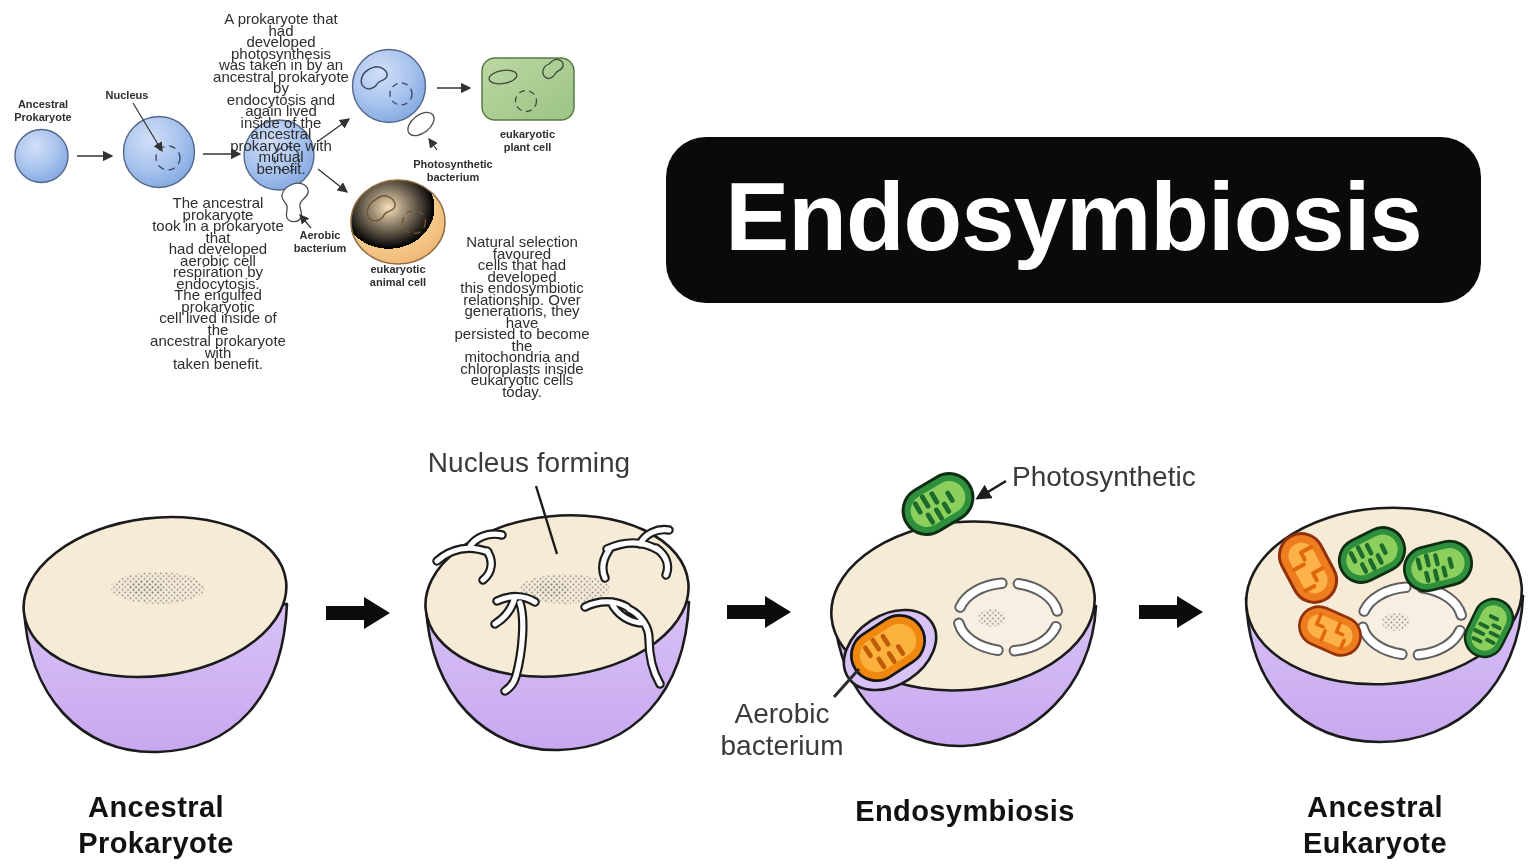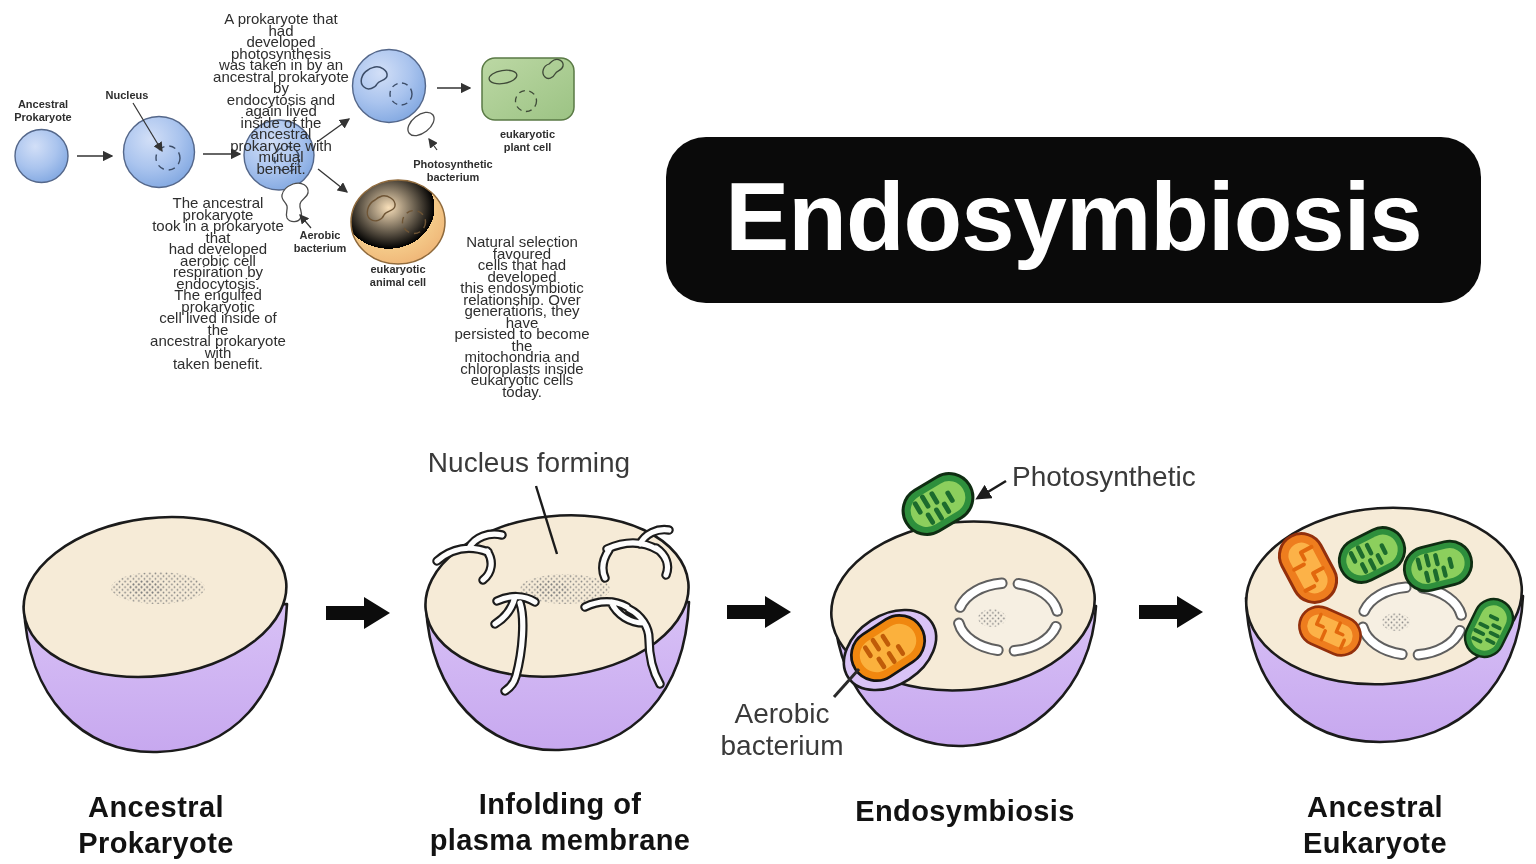--- a/index.html
+++ b/index.html
@@ -235,19 +235,17 @@
 chloroplasts inside
 eukaryotic cells today.</div>
 
   <div class="abs tc gray-label" style="left:409px;top:447px;width:240px;">Nucleus forming</div>
   <div class="abs gray-label" style="left:1012px;top:461px;width:230px;">Photosynthetic</div>
   <div class="abs pre tc gray-label" style="left:712px;top:698px;width:140px;">Aerobic
 bacterium</div>
 
   <div class="abs pre tc stage-label" style="left:36px;top:789px;width:240px;">Ancestral
 Prokaryote</div>
-  <div class="abs pre tc stage-label" style="left:410px;top:786px;width:300px;">Infolding of
-plasma membrane</div>
   <div class="abs pre tc stage-label" style="left:815px;top:793px;width:300px;">Endosymbiosis</div>
   <div class="abs pre tc stage-label" style="left:1255px;top:789px;width:240px;">Ancestral
 Eukaryote</div>
 
 </div>
 
 </body></html>

